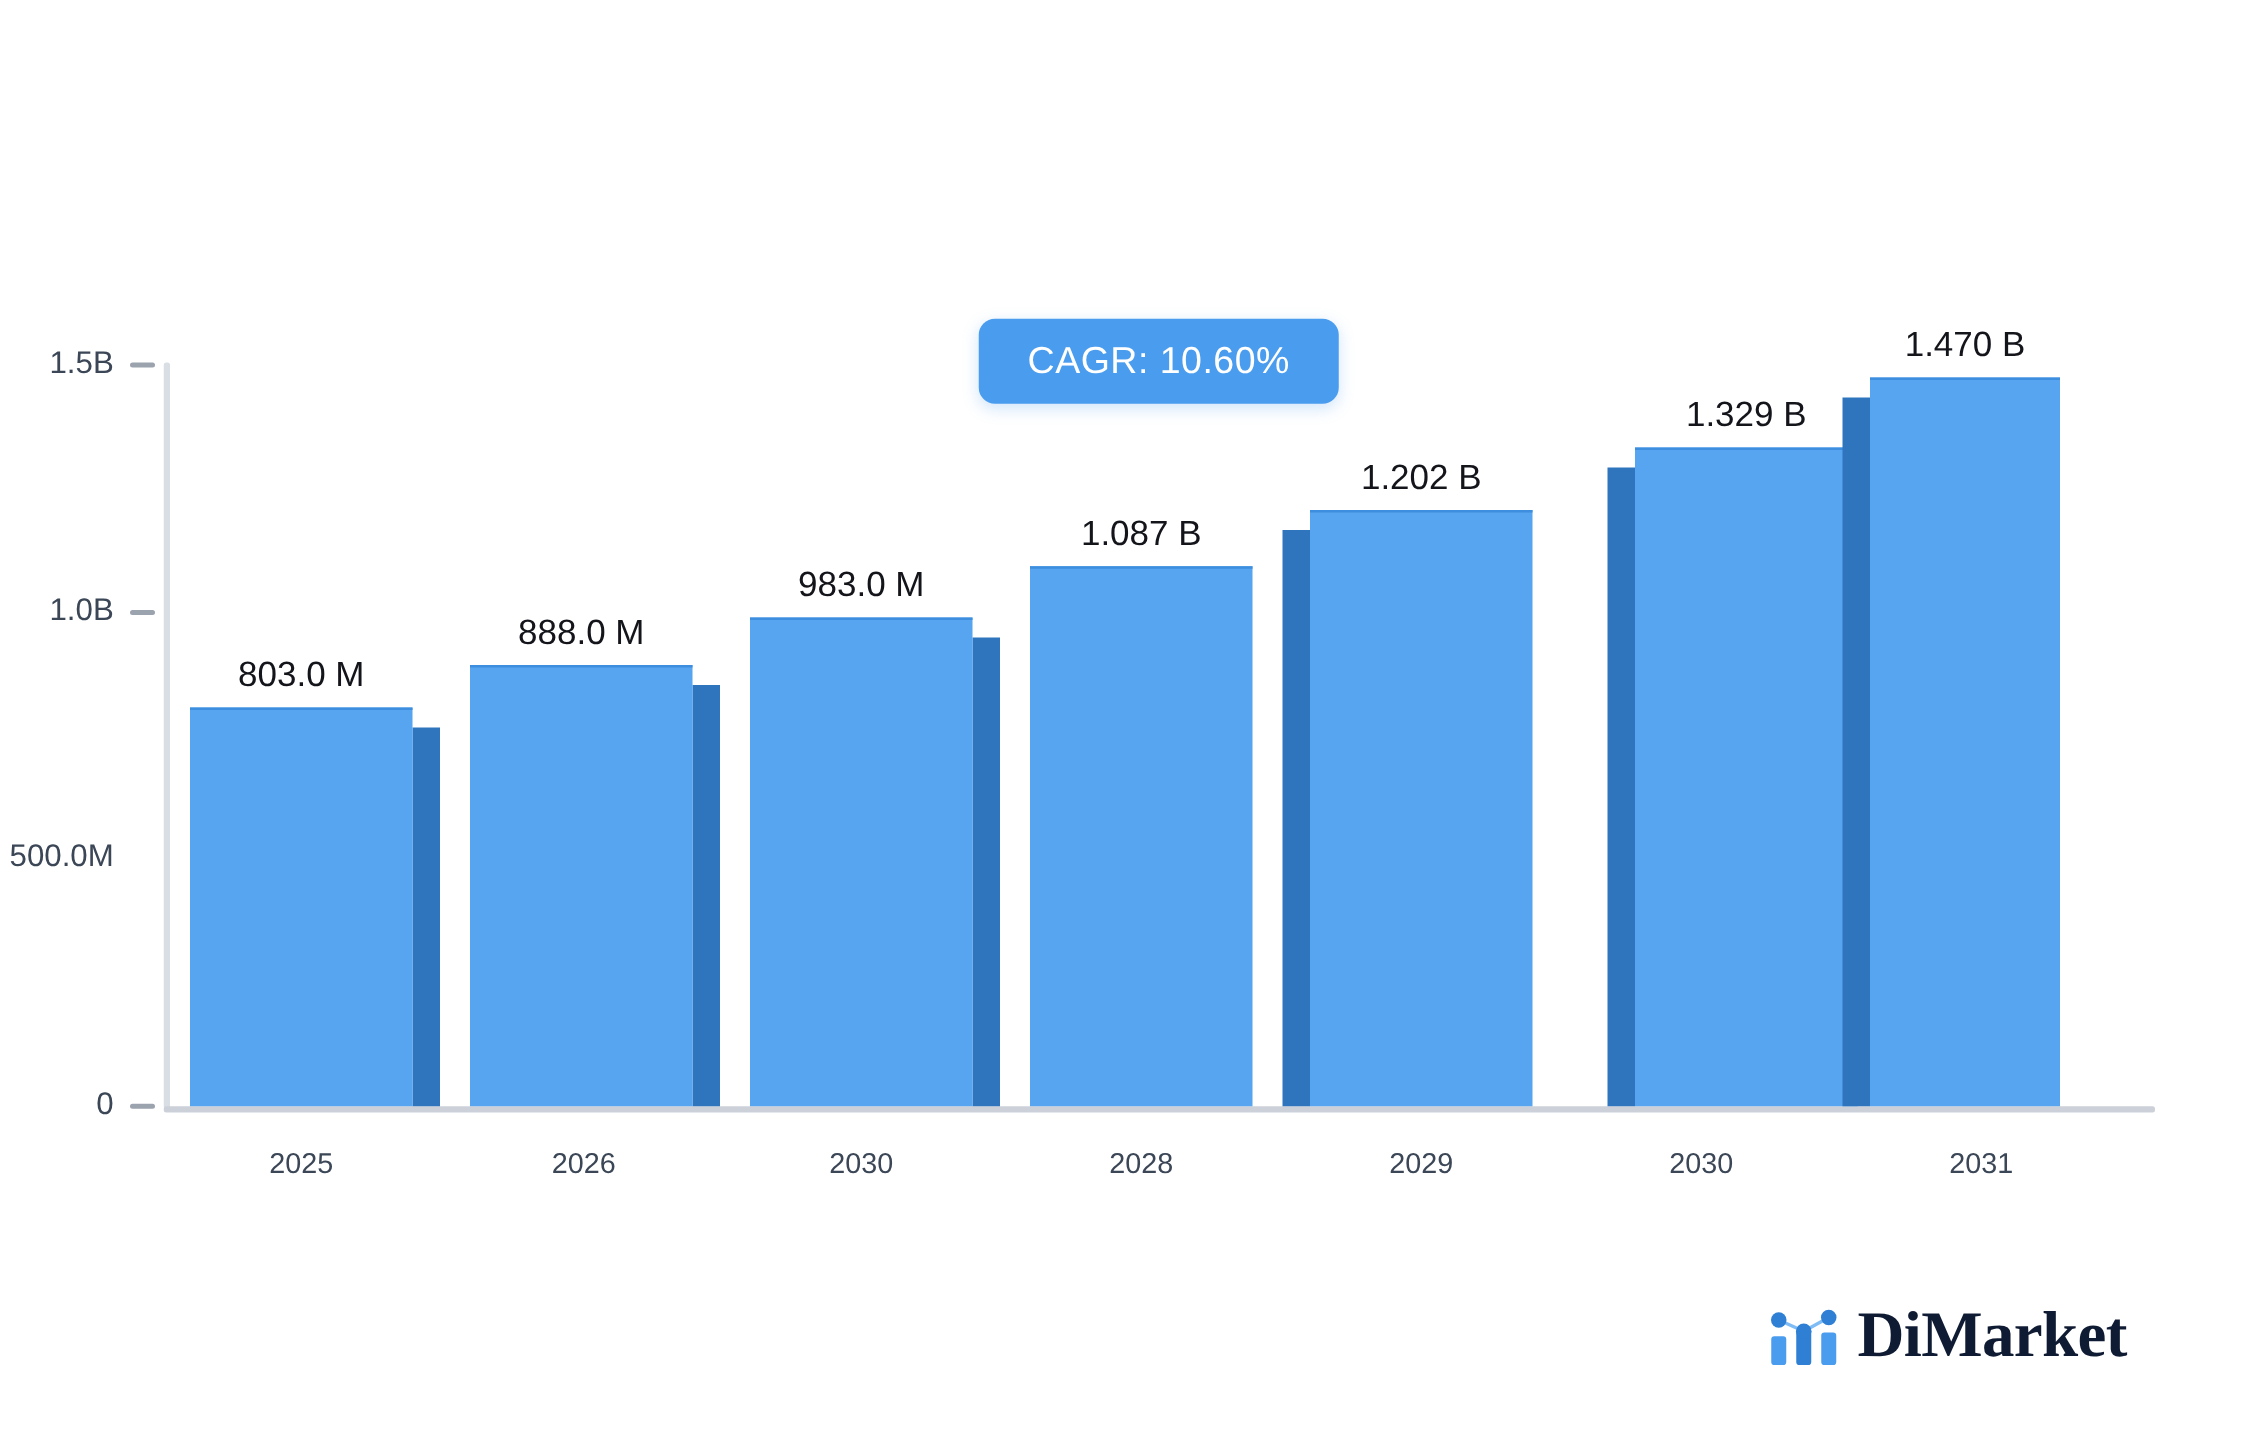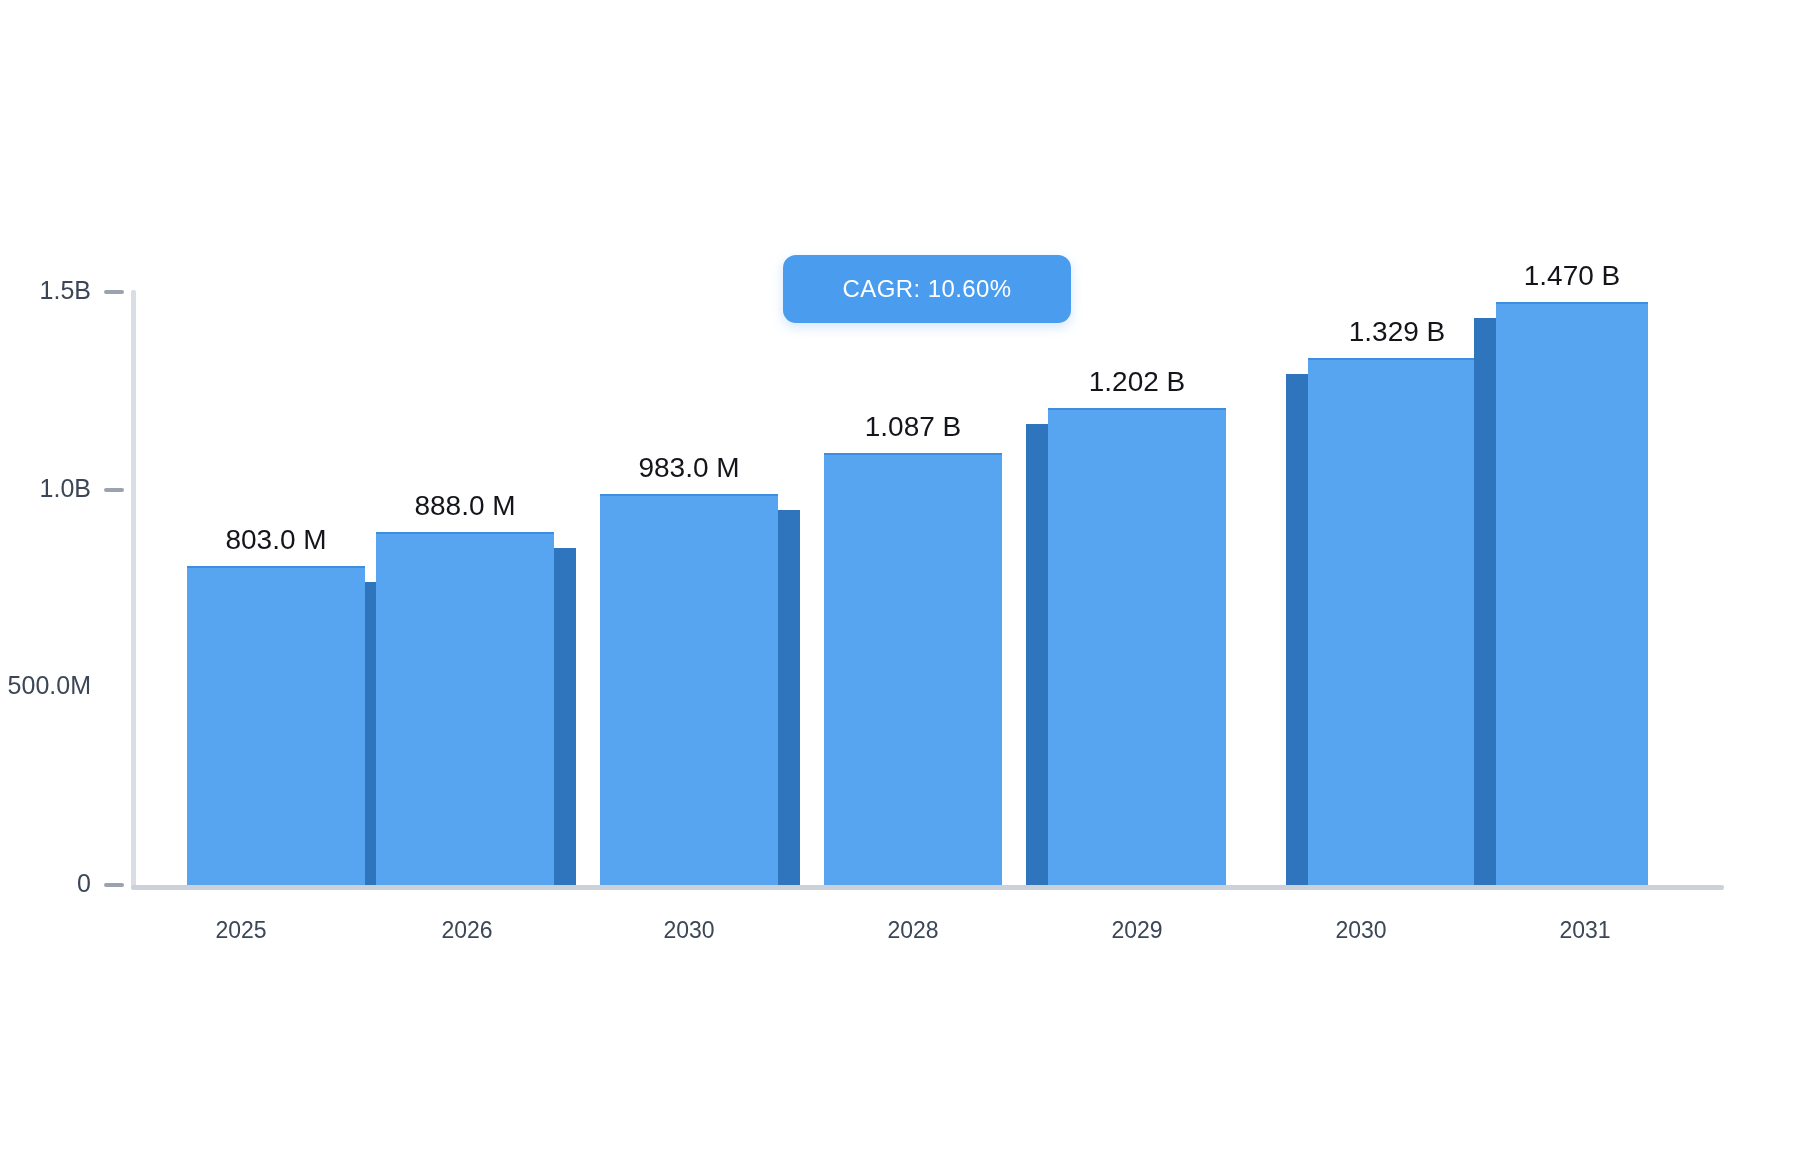--- a/index.html
+++ b/index.html
@@ -59,21 +59,21 @@
     border-radius: 13px;
     background: #4a9cee;
     box-shadow: 0 4px 12px rgba(74,156,238,0.25);
     display: flex;
     align-items: center;
     justify-content: center;
     z-index: 40;
   }
   .cagr-badge span {
     color: #ffffff;
-    font-size: 24px;
+    font-size: 30px;
     font-weight: 500;
     letter-spacing: 0.4px;
     white-space: nowrap;
   }
 
   
   .plot {
     position: absolute;
     left: 0;
     top: 0;
@@ -221,21 +221,21 @@
         </div>
         <div class="y-tick-wrap no-mark" style="top: 687.333px;">
           <div class="y-tick-label">500.0M</div>
         </div>
         <div class="y-tick-wrap" style="top: 885px;">
           <div class="y-tick-label">0</div>
           <div class="y-tick-mark"></div>
         </div>
       </div>
     <div id="bars-layer">
-        <div class="bar-group" style="left: 152px; width: 178px; height: 317.453px; margin-left: 35px;">
+        <div class="bar-group" style="left: 152px; width: 178px; height: 317.453px;">
           <div class="bar-side right" style="height: 303.453px;"></div>
           <div class="bar-face" style="height: 317.453px;"></div>
           <div class="bar-value-label" style="bottom: 329.453px;">803.0 M</div>
         </div>
         <div class="bar-group" style="left: 376px; width: 178px; height: 351.056px;">
           <div class="bar-side right" style="height: 337.056px;"></div>
           <div class="bar-face" style="height: 351.056px;"></div>
           <div class="bar-value-label" style="bottom: 363.056px;">888.0 M</div>
         </div>
         <div class="bar-group" style="left: 600px; width: 178px; height: 388.613px; border-radius: 14px;">
@@ -267,14 +267,27 @@
         <div class="x-cat-label" style="left: 152px; width: 178px;">2025</div>
         <div class="x-cat-label" style="left: 378px; width: 178px;">2026</div>
         <div class="x-cat-label" style="left: 600px; width: 178px;">2030</div>
         <div class="x-cat-label" style="left: 824px; width: 178px;">2028</div>
         <div class="x-cat-label" style="left: 1048px; width: 178px;">2029</div>
         <div class="x-cat-label" style="left: 1272px; width: 178px;">2030</div>
         <div class="x-cat-label" style="left: 1496px; width: 178px;">2031</div>
       </div>
   </div>
 
+  <div class="logo">
+    <svg class="logo-mark" width="58" height="52" viewBox="0 0 58 52" xmlns="http://www.w3.org/2000/svg">
+      <line x1="9" y1="13" x2="29" y2="22" stroke="#7fbcf5" stroke-width="2.6"></line>
+      <line x1="29" y1="22" x2="49" y2="11" stroke="#7fbcf5" stroke-width="2.6"></line>
+      <rect x="3" y="26" width="12" height="23" rx="2.5" fill="#4a9cee"></rect>
+      <rect x="23" y="20" width="12" height="29" rx="2.5" fill="#2f7fd4"></rect>
+      <rect x="43" y="23" width="12" height="26" rx="2.5" fill="#4a9cee"></rect>
+      <circle cx="9" cy="13" r="6.2" fill="#2f7fd4"></circle>
+      <circle cx="29" cy="22" r="6.2" fill="#2f7fd4"></circle>
+      <circle cx="49" cy="11" r="6.2" fill="#2f7fd4"></circle>
+    </svg>
+    <div class="logo-text">DiMarket</div>
+  </div>
 
 </div>
 
 </body></html>

